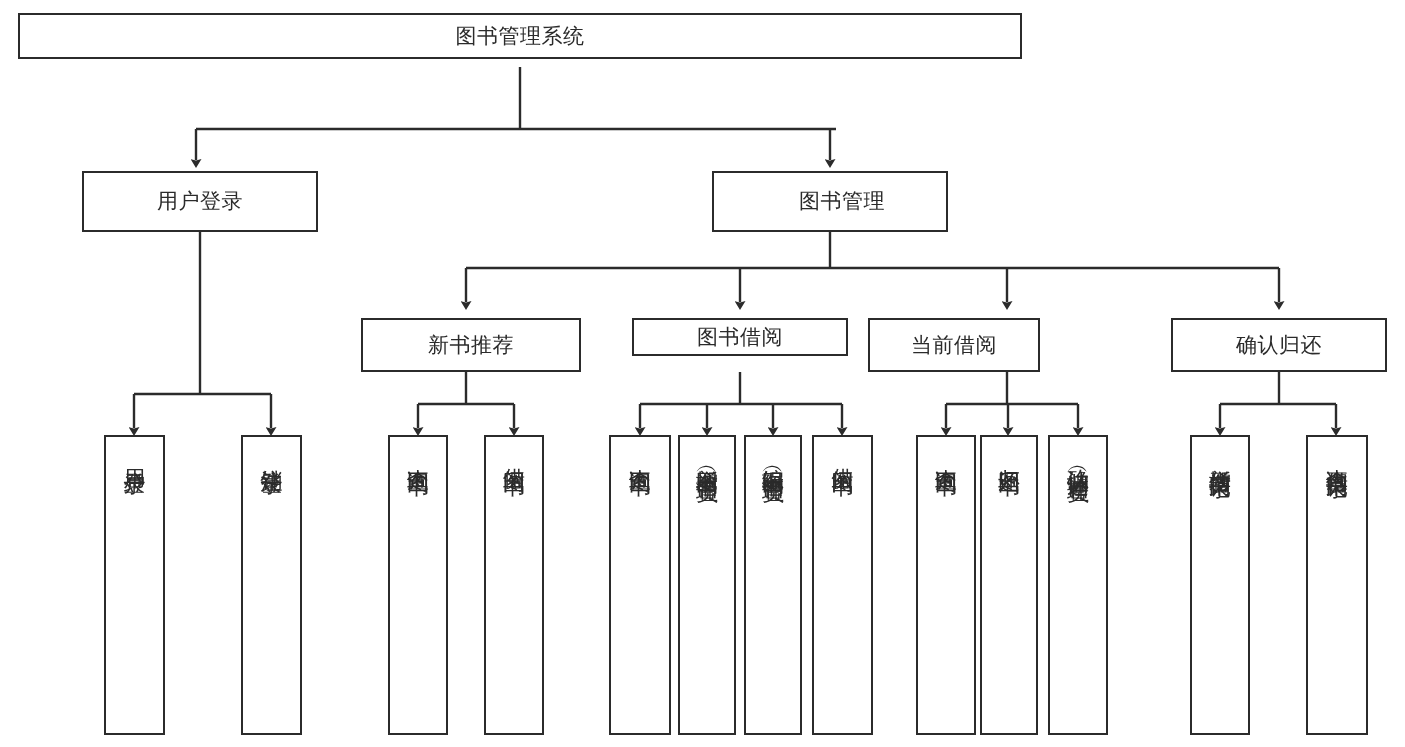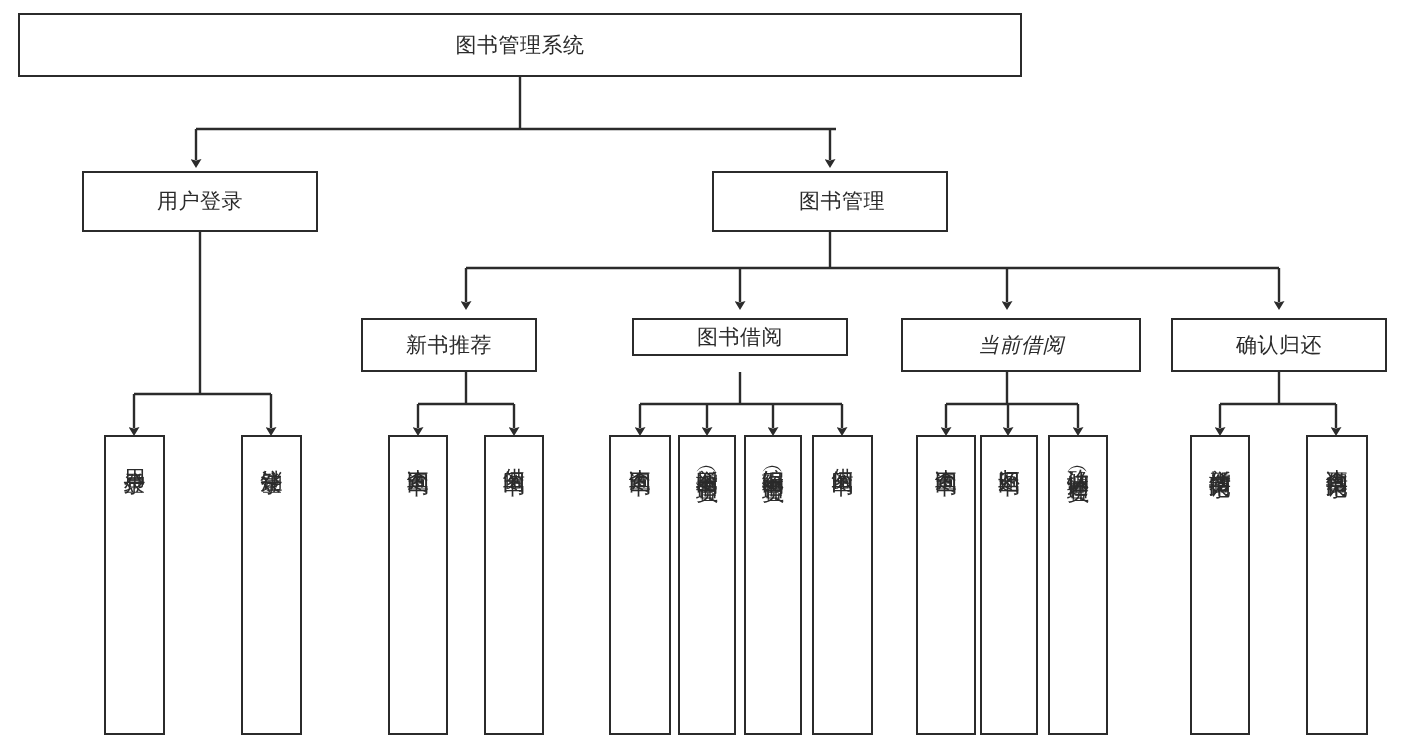--- a/index.html
+++ b/index.html
@@ -115,38 +115,38 @@
       <path d="M1008,404 L1008,428" marker-end="url(#arrow)"></path>
       <path d="M1078,404 L1078,428" marker-end="url(#arrow)"></path>
 
       <path d="M1279,372 L1279,404"></path>
       <path d="M1220,404 L1336,404"></path>
       <path d="M1220,404 L1220,428" marker-end="url(#arrow)"></path>
       <path d="M1336,404 L1336,428" marker-end="url(#arrow)"></path>
     </g>
   </svg>
 
-  <div class="node" style="left:18px; top:13px; width:1004px; height:64px;text-align:right;">
+  <div class="node" style="left:18px; top:13px; width:1004px; height:46px;text-align:right;">
     <span class="label">图书管理系统</span>
   </div>
 
   <div class="node" style="left:82px; top:171px; width:236px; height:61px;">
     <span class="label">用户登录</span>
   </div>
   <div class="node" style="left:712px; top:171px; width:236px; height:61px;padding-left:24px;">
     <span class="label">图书管理</span>
   </div>
 
-  <div class="node" style="left:361px; top:318px; width:176px; height:54px;">
+  <div class="node" style="left:361px; top:318px; width:220px; height:54px;">
     <span class="label">新书推荐</span>
   </div>
   <div class="node" style="left:632px; top:318px; width:216px; height:38px;">
     <span class="label">图书借阅</span>
   </div>
-  <div class="node" style="left:901px; top:318px; width:240px; height:54px;font-style:italic;">
+  <div class="node" style="left:868px; top:318px; width:172px; height:54px;">
     <span class="label">当前借阅</span>
   </div>
   <div class="node" style="left:1171px; top:318px; width:216px; height:54px;">
     <span class="label">确认归还</span>
   </div>
 
   <div class="node vertical" style="left:104px; top:435px; width:61px; height:300px;">
     <span class="label">用户登录</span>
   </div>
   <div class="node vertical" style="left:241px; top:435px; width:61px; height:300px;">

